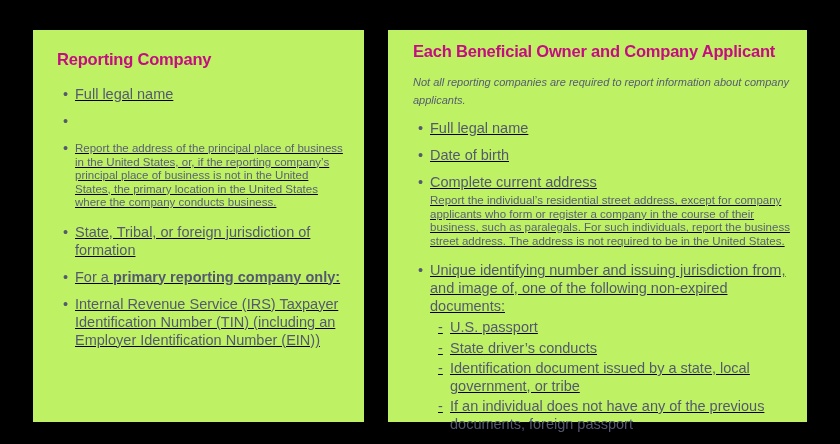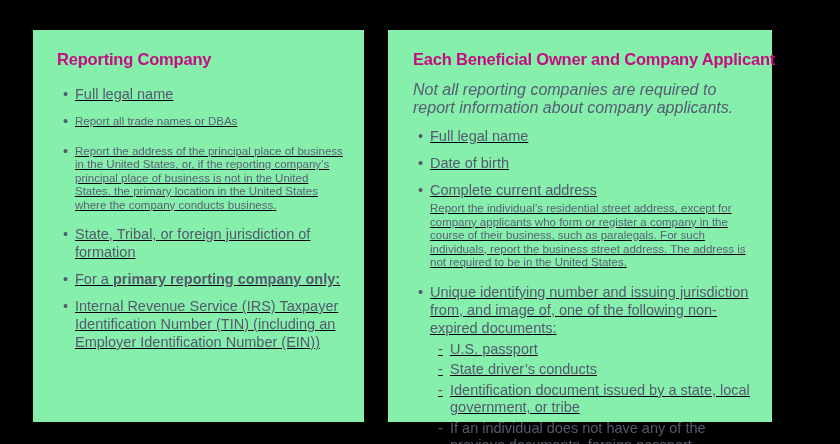--- a/index.html
+++ b/index.html
@@ -4,35 +4,35 @@
 <style>
   html,body{margin:0;padding:0;}
   body{
     width:840px;height:444px;position:relative;
     background:#000000;
     font-family:"Liberation Sans","DejaVu Sans",sans-serif;
     overflow:hidden;
   }
   .panel{
     position:absolute;top:30px;height:392px;
-    background:#86efac;
+    background:#bef264;
     box-sizing:border-box;
   }
   .panel-left{left:33px;width:331px;padding:16px 18px 0 24px;}
-  .panel-right{left:388px;width:384px;padding:16px 12px 0 25px;}
+  .panel-right{left:388px;width:419px;padding:8px 12px 0 25px;}
   .panel-title{
     margin:2px 0 0 0;
     color:#c50c80;
     font-size:16.5px;font-weight:bold;
     letter-spacing:-0.2px;line-height:22px;
     white-space:nowrap;
   }
   .intro{
     font-style:italic;color:#565b73;
-    font-size:16px;line-height:18px;
+    font-size:11px;line-height:18px;
     margin:11px 0 10px 0;
   }
   ul.items{list-style:none;margin:15px 0 0 0;padding:0;}
   .panel-right ul.items{margin-top:2px;}
   li.item{display:flex;margin:0 0 9px 0;}
   .bullet{
     flex:0 0 12px;width:12px;margin-left:6px;
     color:#54596f;font-size:14.5px;line-height:18px;
   }
   .panel-right .bullet{margin-left:5px;}
@@ -65,21 +65,20 @@
     <li class="item">
       <span class="bullet">•</span>
       <div class="item-body">
         <div class="item-text">Full legal name</div>
       </div>
     </li>
 
     <li class="item">
       <span class="bullet">•</span>
       <div class="item-body">
-        <div class="item-note">Report all trade names or DBAs</div>
       </div>
     </li>
 
     <li class="item">
       <span class="bullet">•</span>
       <div class="item-body">
         <div class="item-note">Report the address of the principal place of business in the United States, or, if the reporting company’s principal place of business is not in the United States, the primary location in the United States where the company conducts business.</div>
       </div>
     </li>
 

